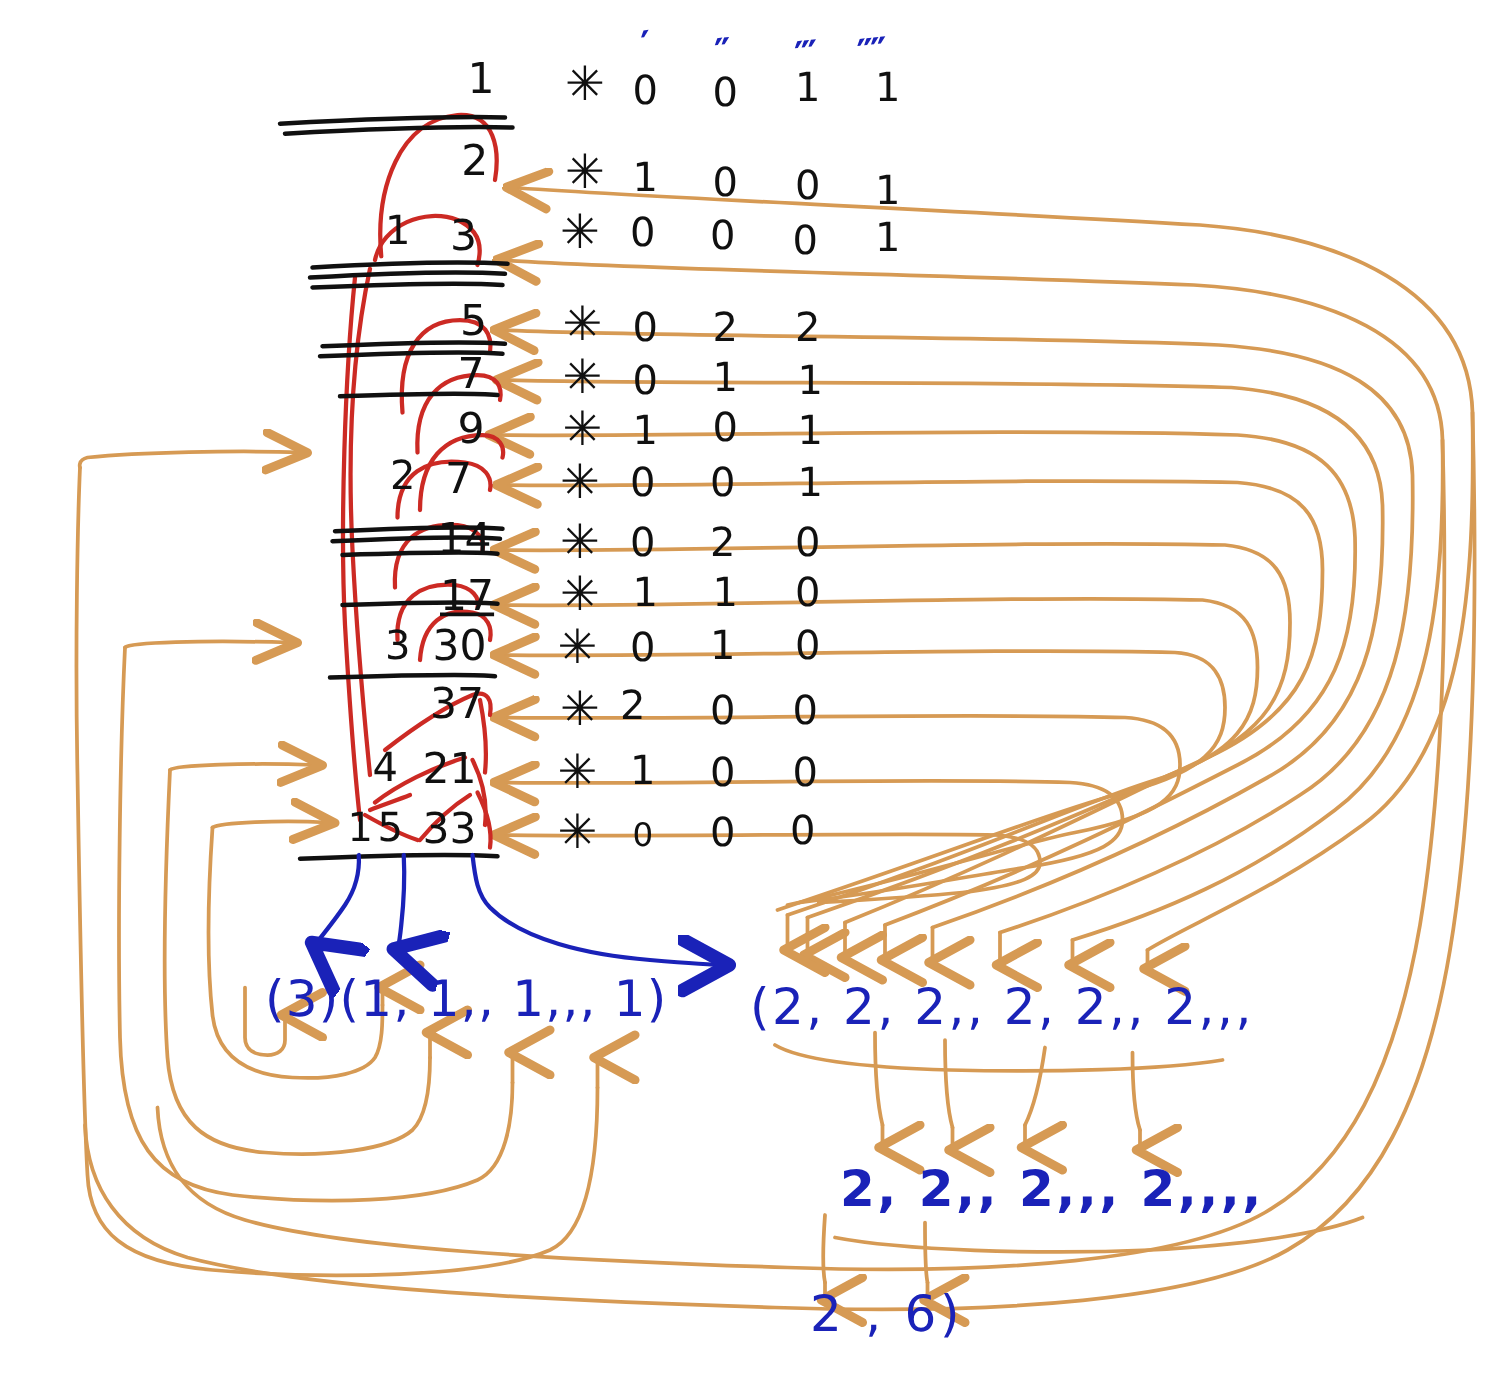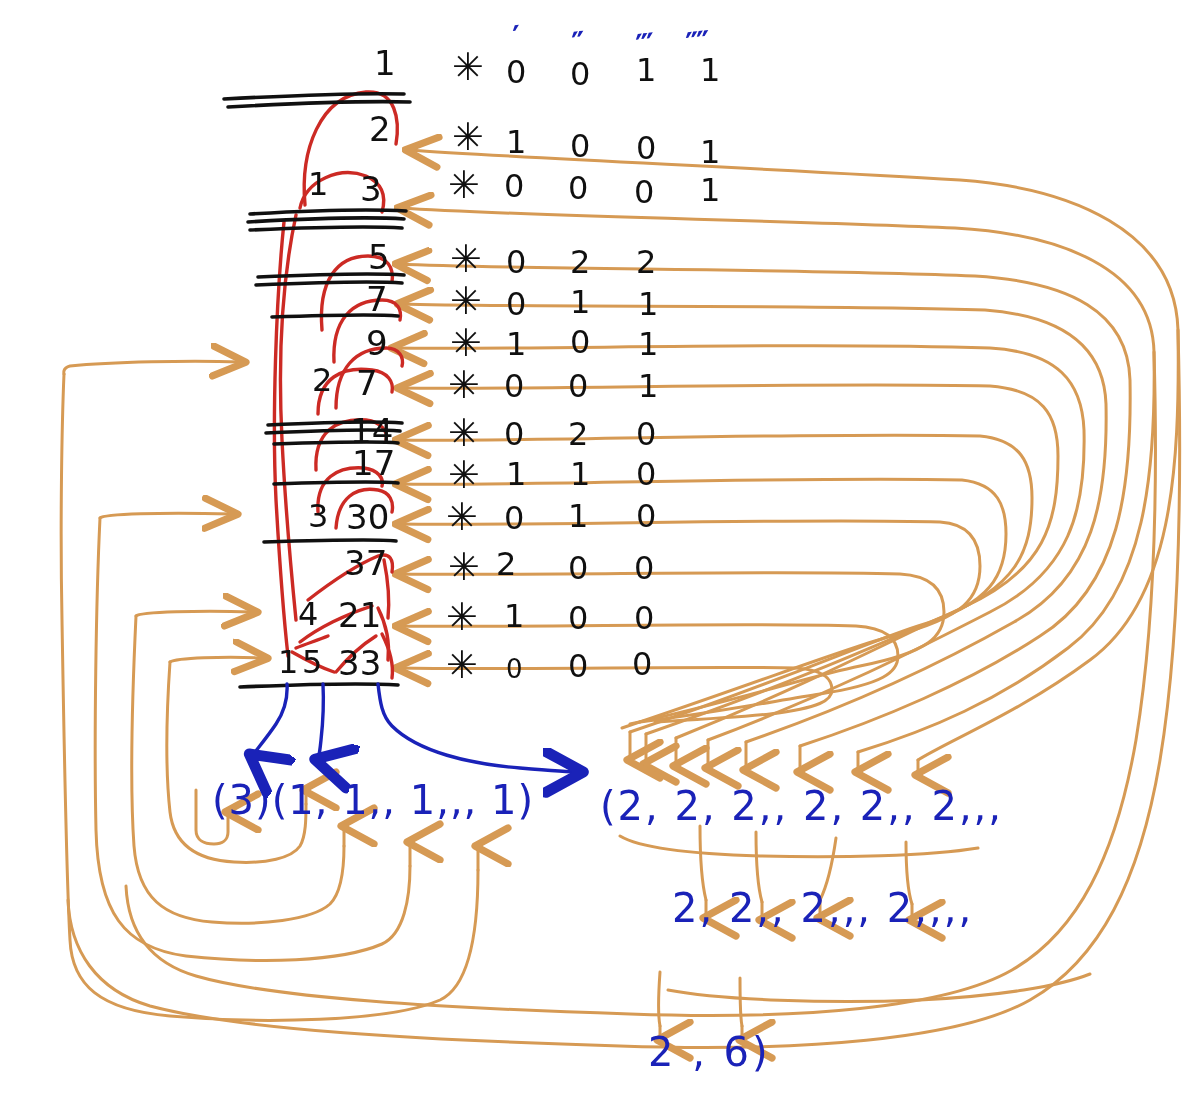--- a/index.html
+++ b/index.html
@@ -219,21 +219,21 @@
     <div class="txt hand primehdr blue" style="left:686px;top:28px;transform:rotate(-6deg);">⁗</div>
 
     <div class="txt hand num blk" style="left:374px;top:46px;">1</div>
     <div class="txt hand num blk" style="left:369px;top:112px;">2</div>
     <div class="txt hand num blk" style="left:360px;top:172px;">3</div>
     <div class="txt hand num blk" style="left:368px;top:240px;">5</div>
     <div class="txt hand num blk" style="left:366px;top:282px;">7</div>
     <div class="txt hand num blk" style="left:366px;top:326px;">9</div>
     <div class="txt hand num blk" style="left:356px;top:366px;">7</div>
     <div class="txt hand num blk" style="left:350px;top:414px;">14</div>
-    <div class="txt hand num blk" style="left:352px;top:446px;">17</div>
+    <div class="txt hand num blk" style="left:352px;top:460px;text-decoration:underline;">17</div>
     <div class="txt hand num blk" style="left:346px;top:500px;">30</div>
     <div class="txt hand num blk" style="left:344px;top:546px;">37</div>
     <div class="txt hand num blk" style="left:338px;top:598px;">21</div>
     <div class="txt hand num blk" style="left:338px;top:646px;">33</div>
 
     <div class="txt hand idx blk" style="left:308px;top:168px;">1</div>
     <div class="txt hand idx blk" style="left:312px;top:364px;">2</div>
     <div class="txt hand idx blk" style="left:308px;top:500px;">3</div>
     <div class="txt hand idx blk" style="left:298px;top:598px;">4</div>
     <div class="txt hand idx blk" style="left:302px;top:646px;">5</div>
@@ -304,17 +304,17 @@
     <div class="txt hand cell blk" style="left:568px;top:602px;">0</div>
     <div class="txt hand cell blk" style="left:634px;top:602px;">0</div>
 
     <div class="txt hand small blk" style="left:506px;top:654px;">0</div>
     <div class="txt hand cell blk" style="left:568px;top:650px;">0</div>
     <div class="txt hand cell blk" style="left:632px;top:648px;">0</div>
 
     <div class="txt hand expr blue" style="left:212px;top:780px;letter-spacing:1px;">(3)(1, 1,, 1,,, 1)</div>
 
     <div class="txt hand expr blue" style="left:600px;top:786px;letter-spacing:2px;text-align:center;">(2, 2, 2,, 2, 2,, 2,,,</div>
-    <div class="txt hand expr blue" style="left:672px;top:888px;letter-spacing:2px;">2, 2,, 2,,, 2,,,,</div>
+    <div class="txt hand expr blue" style="left:672px;top:932px;letter-spacing:2px;font-weight:bold;">2, 2,, 2,,, 2,,,,</div>
     <div class="txt hand expr blue" style="left:648px;top:1032px;letter-spacing:3px;">2 , 6)</div>
 
   </div>
 </div>
 
 </body></html>

